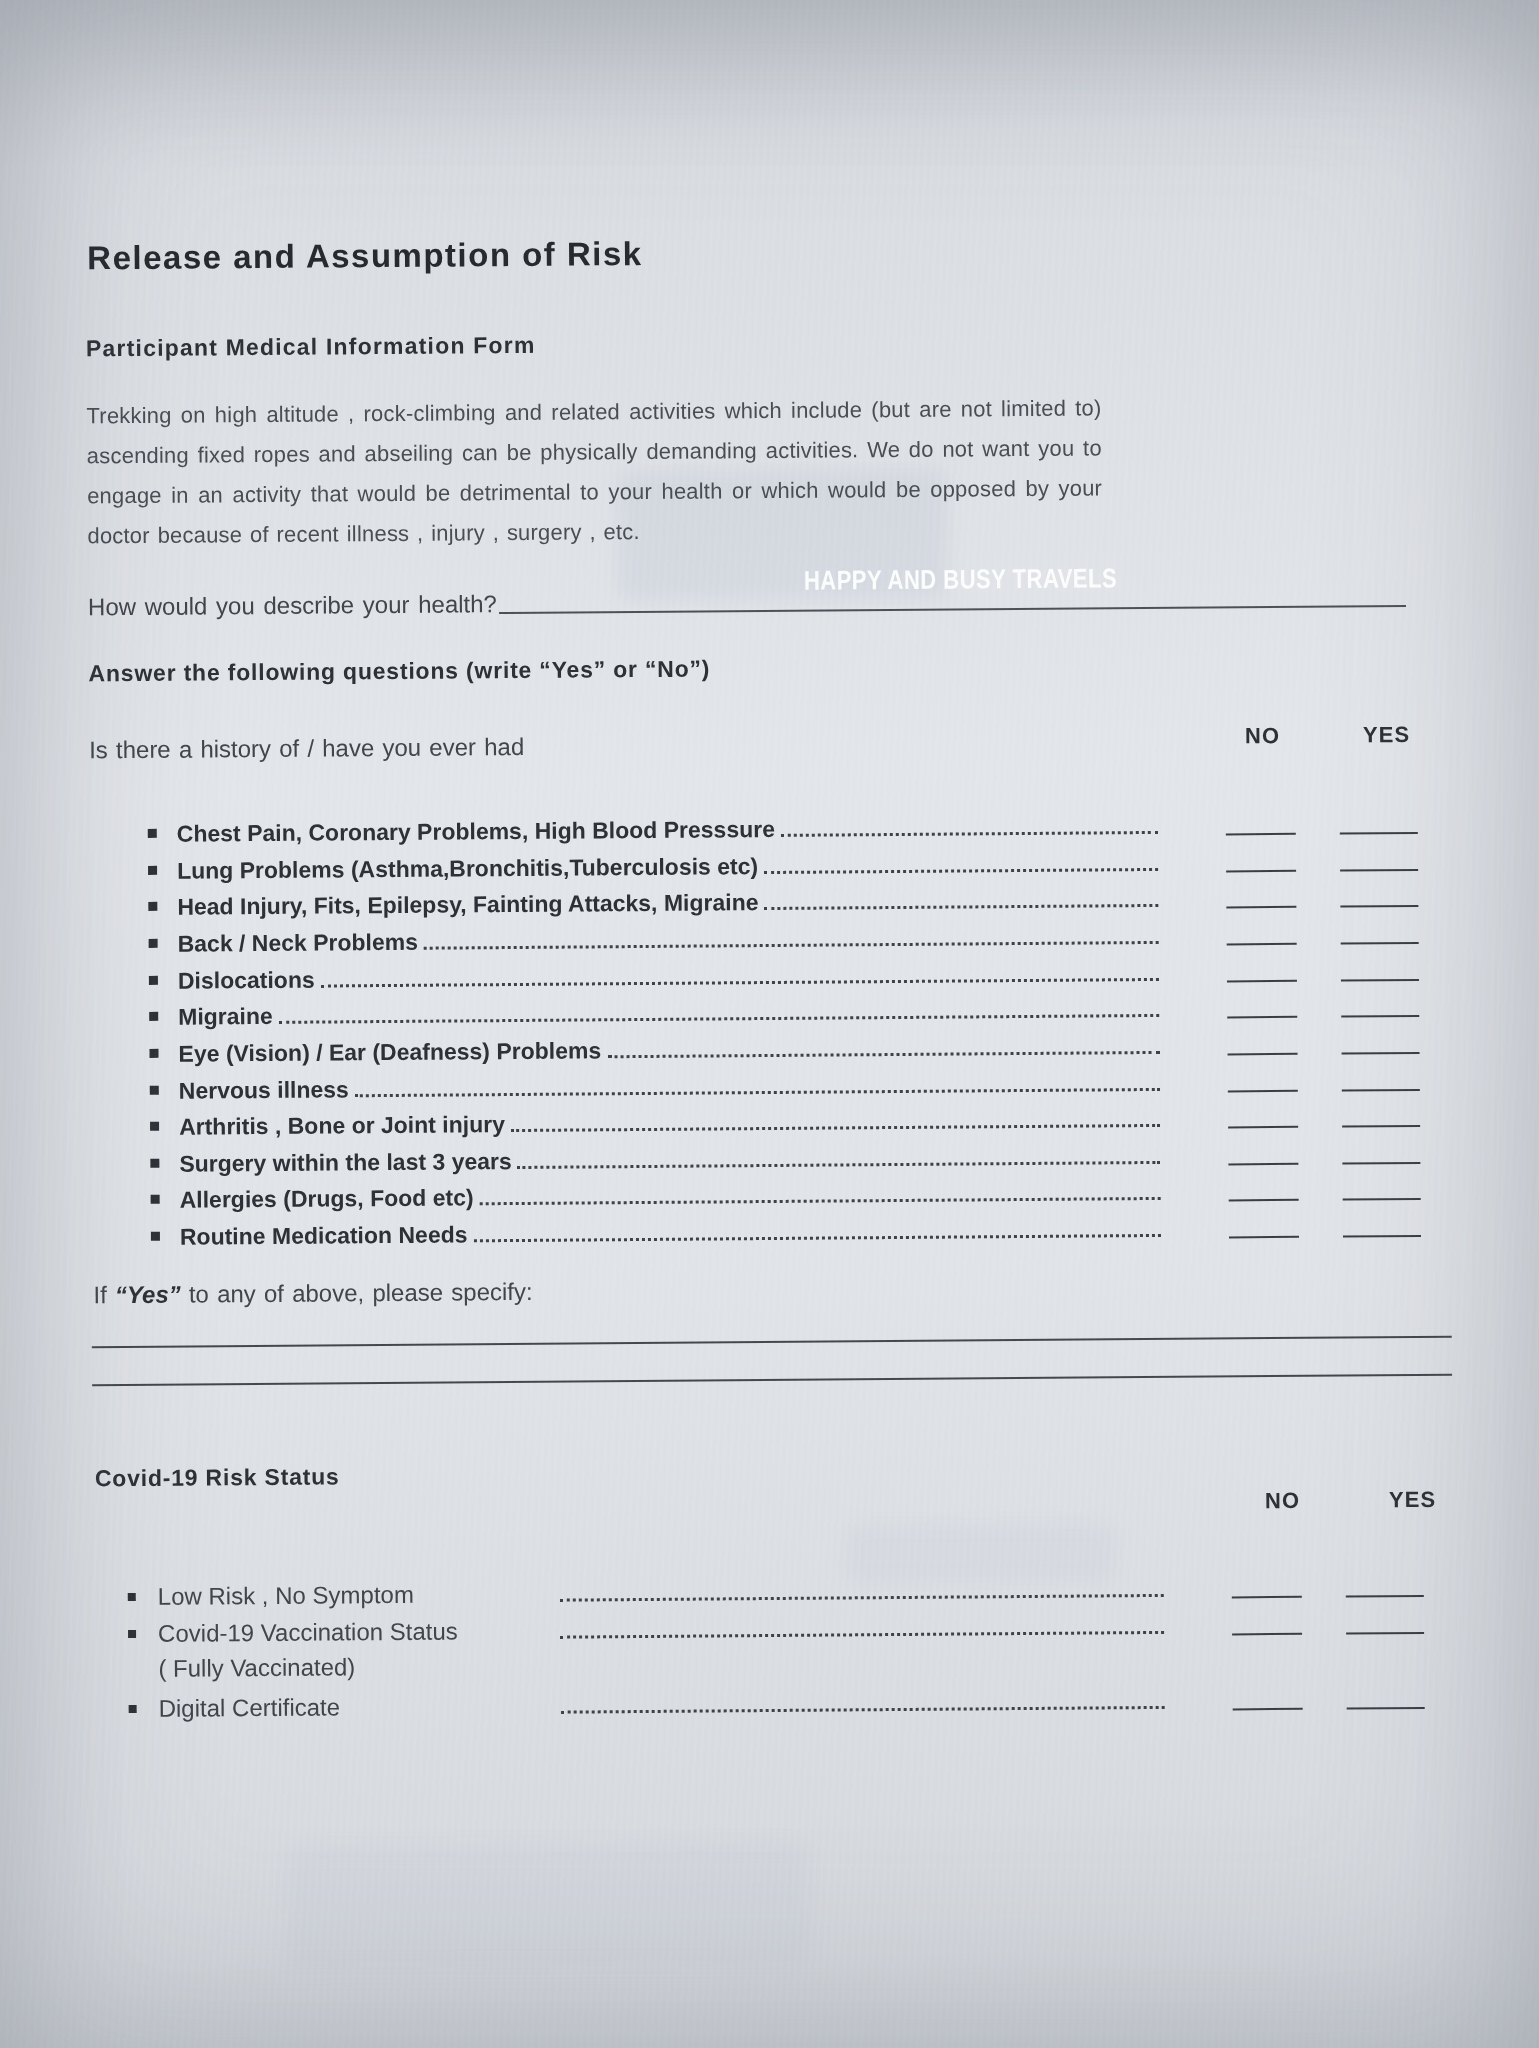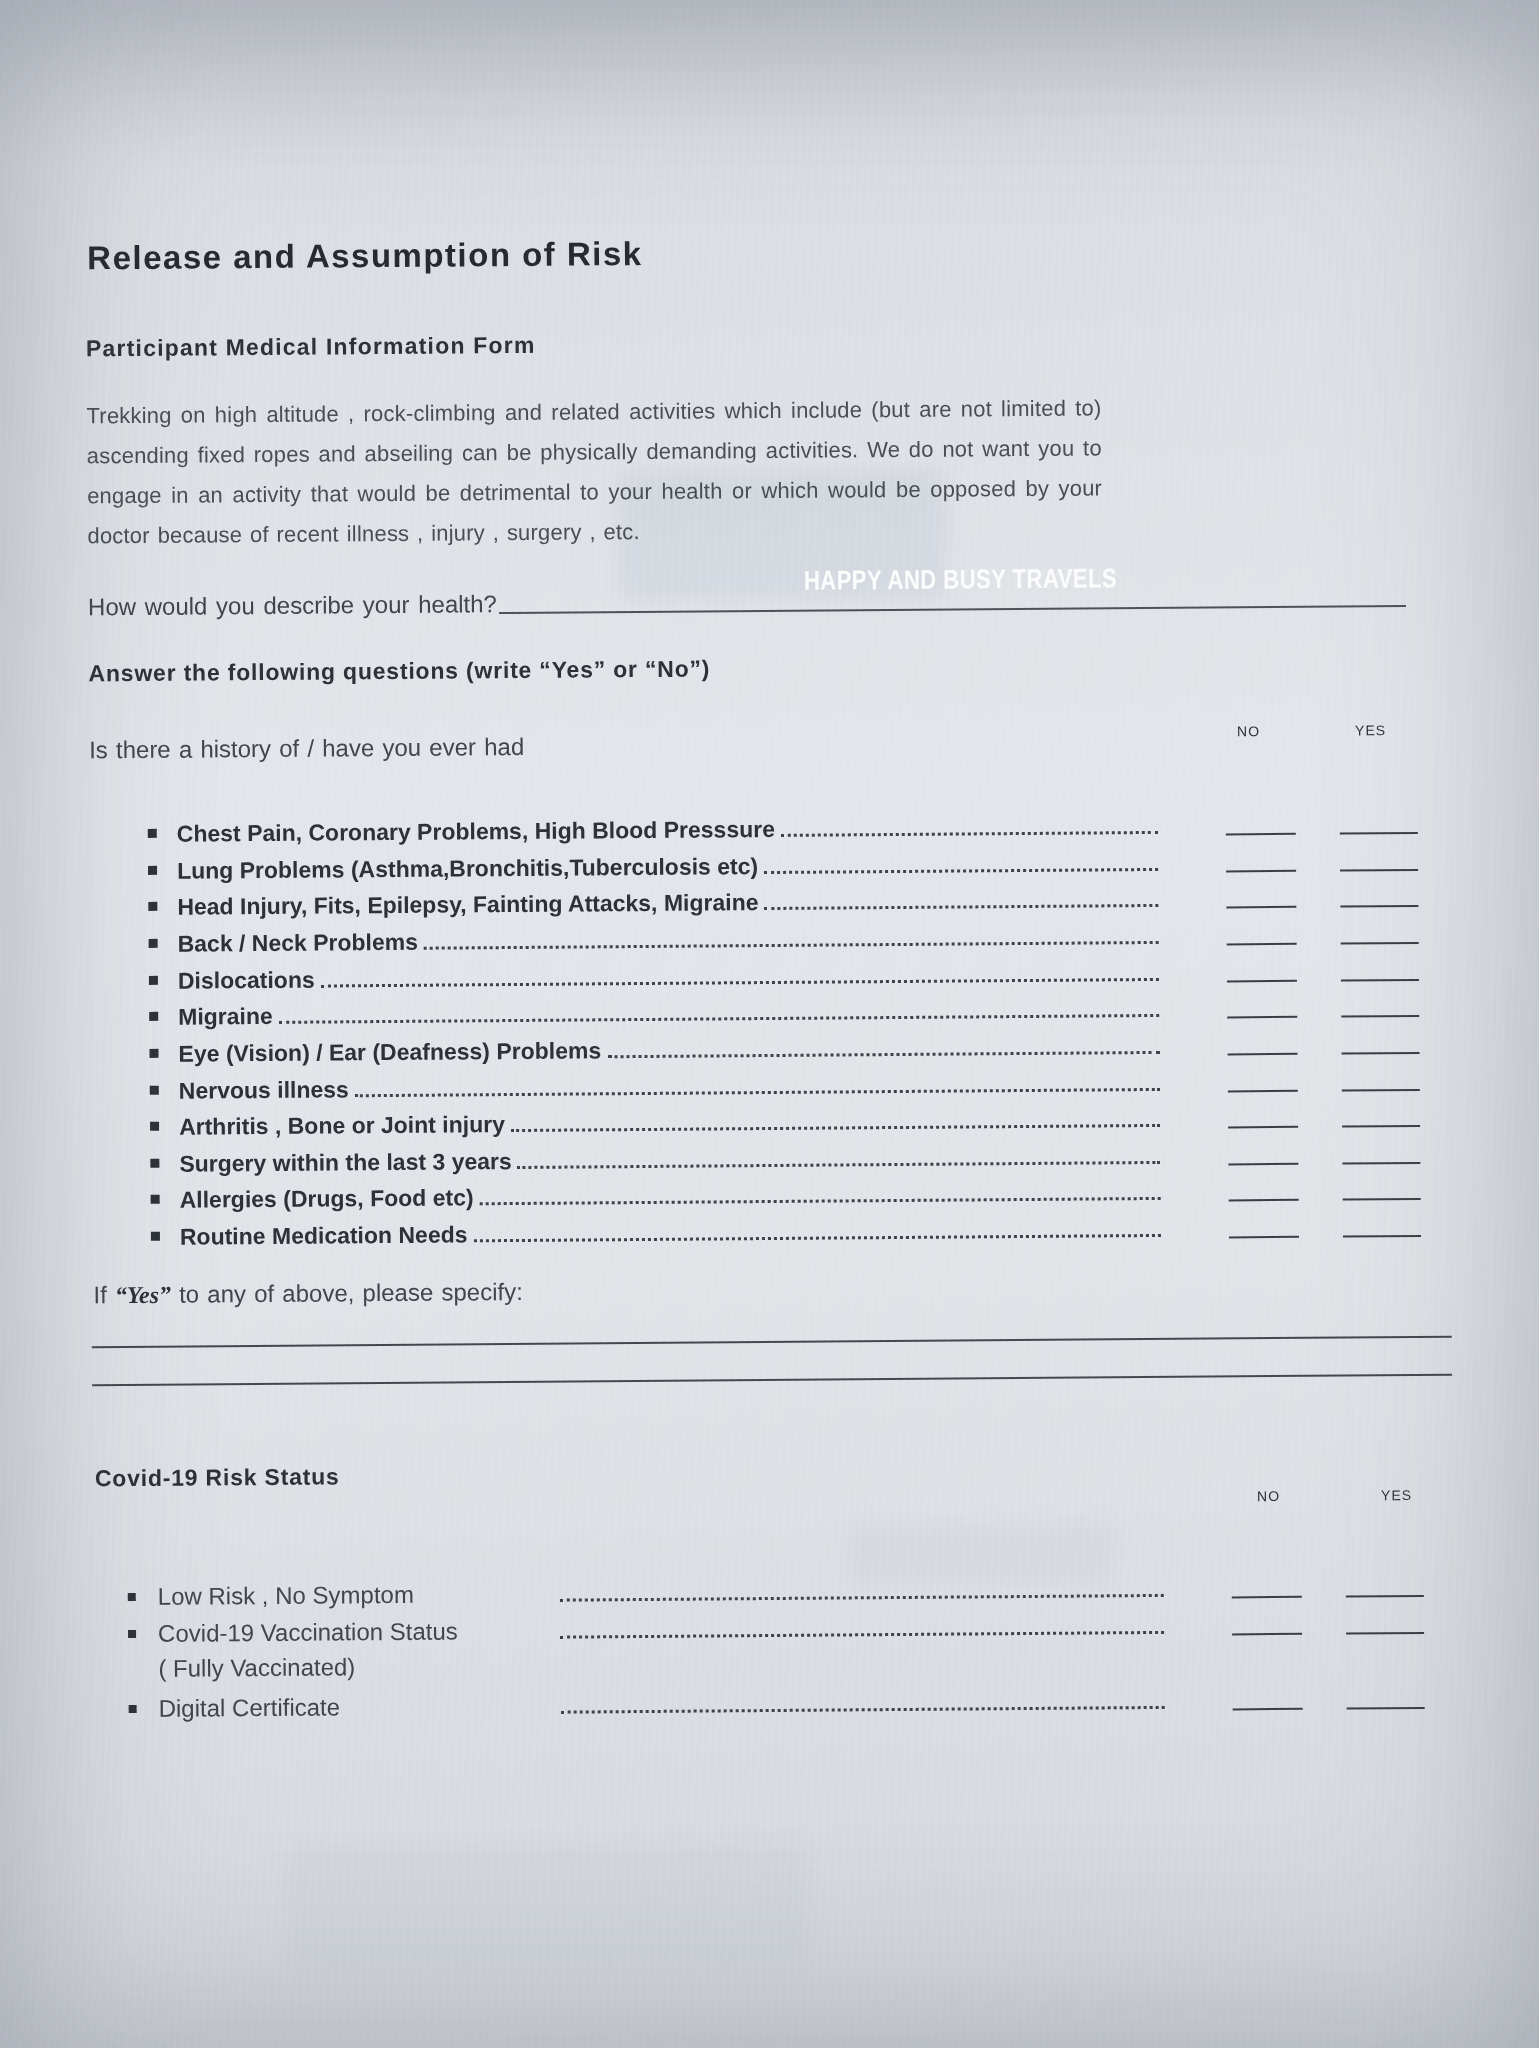--- a/index.html
+++ b/index.html
@@ -18,36 +18,36 @@
   .doc-subtitle{left:90px;top:330px;font-size:23px;font-weight:bold;letter-spacing:1.2px;color:#2b2f35;}
   .intro{left:90px;top:391px;width:1015px;font-size:22px;line-height:40px;text-align:justify;
     color:#474c53;letter-spacing:.2px;word-spacing:1.5px;}
   .watermark{left:806px;top:566px;font-size:27px;font-weight:bold;color:#fff;opacity:.95;
     transform:scaleX(.82);transform-origin:left center;white-space:nowrap;letter-spacing:.5px;}
   .health-row{left:90px;top:588px;width:1318px;display:flex;align-items:flex-end;
     font-size:24px;color:#3f444a;word-spacing:2px;}
   .health-underline{flex:1;border-bottom:2px solid #4a4f56;margin:0 0 4px 2px;height:0;}
   .instructions{left:90px;top:655px;font-size:23px;font-weight:bold;letter-spacing:.8px;color:#2b2f35;}
   .history-prompt{left:90px;top:731px;font-size:24px;color:#3f444a;word-spacing:1.5px;}
-  .colhead{font-size:14px;font-weight:normal;letter-spacing:1px;color:#2b2f35;}
+  .colhead{font-size:22px;font-weight:bold;letter-spacing:1px;color:#2b2f35;margin-left:8px;}
   .mrow{left:148px;width:1270px;height:30px;display:flex;align-items:flex-end;
     font-size:23px;font-weight:bold;color:#2b2f35;}
   .crow{left:122px;width:1296px;height:30px;display:flex;align-items:flex-end;
     font-size:24px;font-weight:normal;color:#3f444a;}
   .bullet{width:9px;height:9px;background:#2b2f35;margin:0 20px 10px 0;flex:none;}
   .crow .bullet{width:8px;height:8px;margin:0 22px 10px 0;}
   .mlabel{white-space:nowrap;}
   .clabel{white-space:nowrap;width:402px;flex:none;}
   .leader{flex:1;height:0;border-bottom:3px dotted #3c4046;margin:0 68px 6px 6px;}
   .crow .leader{margin-left:0;}
   .ans{height:0;border-bottom:2.5px solid #383c42;margin-bottom:4px;flex:none;}
   .ans.no{width:70px;}
   .ans.yes{width:78px;margin-left:44px;}
   .if-row{left:90px;top:1276px;font-size:24px;color:#3f444a;word-spacing:1.5px;}
-  .if-row b{font-style:italic;color:#2b2f35;font-family:Liberation Serif, serif;}
+  .if-row b{font-style:italic;color:#2b2f35;}
   .spec-line{left:88px;width:1360px;height:0;border-top:2.5px solid #41454c;}
   .covid-head{left:90px;top:1460px;font-size:23px;font-weight:bold;letter-spacing:.8px;color:#2b2f35;}
   .cnote{left:152px;top:1650px;font-size:24px;color:#3f444a;}
   .smudge{position:absolute;background:rgba(168,180,198,.20);filter:blur(9px);border-radius:14px;pointer-events:none;}
 </style>
 </head>
 <body>
 
 <div id="sheet">
 

